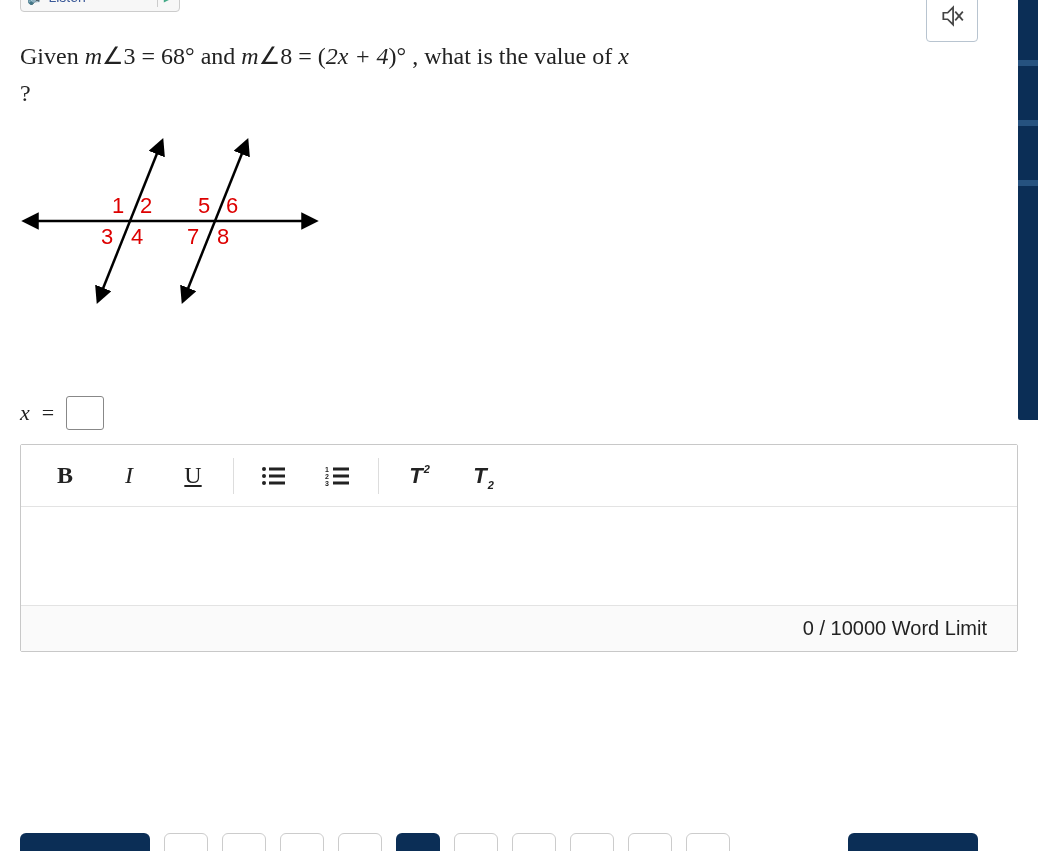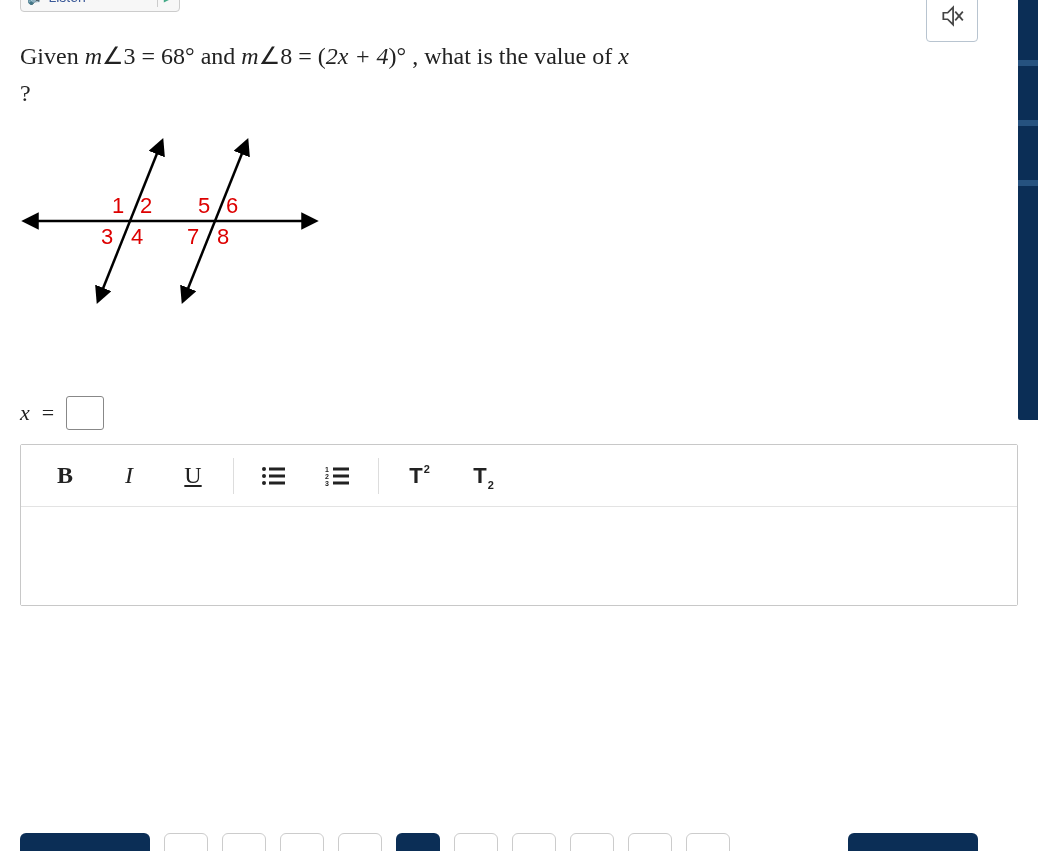--- a/index.html
+++ b/index.html
@@ -126,20 +126,21 @@
     height: 36px;
     background: #ddd;
     margin: 0 8px;
   }
   .tbtn svg, .tbtn .sup-wrap, .tbtn .sub-wrap { pointer-events: none; }
   .sup-wrap, .sub-wrap {
     font-family: Arial, sans-serif;
     font-weight: bold;
     font-size: 22px;
     position: relative;
+    font-style: italic;
   }
   .sup-wrap .sup { font-size: 11px; position: relative; top: -10px; left: 1px; }
   .sub-wrap .sub { font-size: 11px; position: relative; top: 6px; left: 1px; }
   .editor-body {
     min-height: 98px;
     background: #fff;
     padding: 10px;
     font-size: 16px;
     outline: none;
   }
@@ -274,20 +275,21 @@
       </div>
       <div class="vdiv"></div>
       <div class="tbtn">
         <span class="sup-wrap"><span>T</span><span class="sup">2</span></span>
       </div>
       <div class="tbtn">
         <span class="sub-wrap"><span>T</span><span class="sub">2</span></span>
       </div>
     </div>
     <div class="editor-body" contenteditable="true" style=""></div>
+    <div class="editor-footer">0 / 10000 Word Limit</div>
   </div>
 
   <div class="bottom-nav">
     <div class="nav-pill pill-wide"></div>
     <div class="nav-pill pill-sq" style="background:#fff;border:1px solid #ccc"></div>
     <div class="nav-pill pill-sq" style="background:#fff;border:1px solid #ccc"></div>
     <div class="nav-pill pill-sq" style="background:#fff;border:1px solid #ccc"></div>
     <div class="nav-pill pill-sq" style="background:#fff;border:1px solid #ccc"></div>
     <div class="nav-pill pill-sq"></div>
     <div class="nav-pill pill-sq" style="background:#fff;border:1px solid #ccc"></div>

